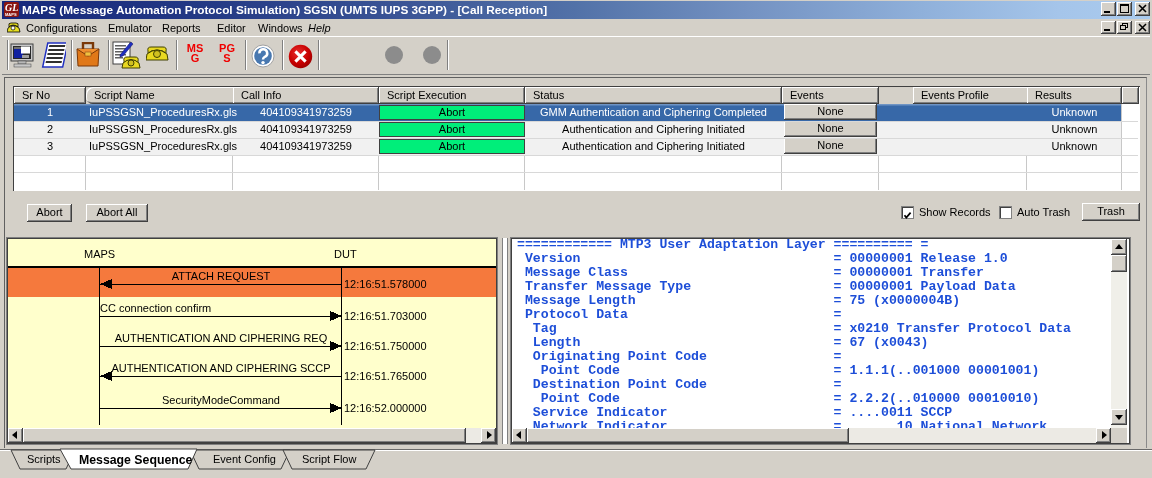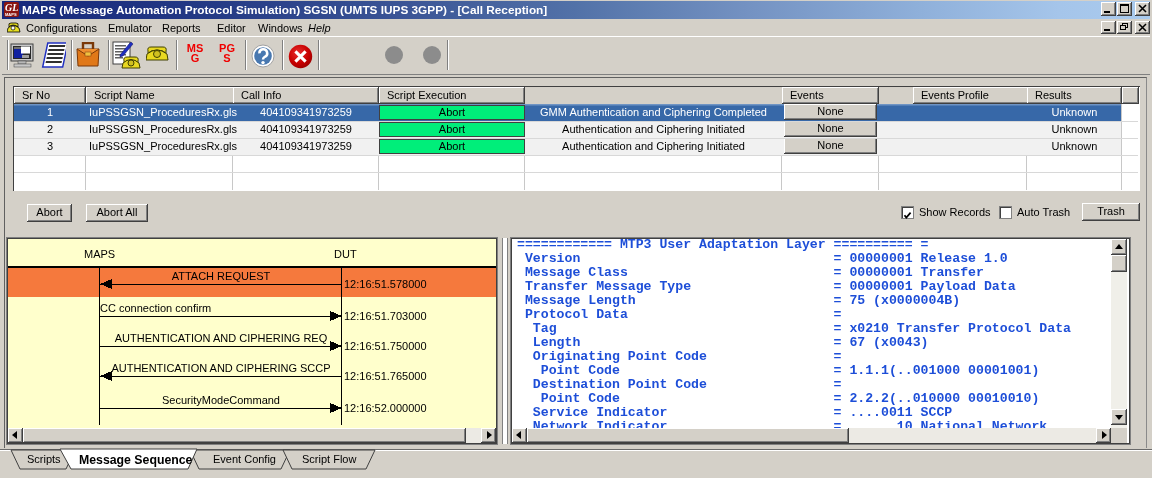--- a/index.html
+++ b/index.html
@@ -153,23 +153,24 @@
   <div class="abs" style="left:445px;top:3px;width:2px;height:30px;border-left:1px solid #808080;border-right:1px solid #fff;"></div>
 </div>
 
 <div class="abs" style="left:2px;top:74px;width:1148px;height:396px;background:#D4D0C8;border-top:1px solid #808080;"></div>
 <div class="abs" style="left:4px;top:77px;width:1143px;height:371px;border-left:1px solid #606060;border-top:1px solid #606060;border-right:1px solid #8a8a8a;"></div>
 
 <div class="abs" style="left:13px;top:86px;width:1127px;height:105px;background:#ffffff;box-shadow:inset 1px 1px 0 #404040, inset -1px -1px 0 #ffffff;">
 
   <div class="abs" style="left:1px;top:1px;width:1125px;height:17px;background:#D4D0C8;">
     <div class="hc" style="left:0px;width:72px;">Sr No</div>
-    <div class="hc" style="left:72px;width:173px;">Script Name</div>
+    <div class="hc" style="left:72px;width:173px;border-radius:7px;">Script Name</div>
     <div class="hc" style="left:219px;width:146px;">Call Info</div>
     <div class="hc" style="left:365px;width:146px;">Script Execution</div>
+    <div class="hc" style="left:511px;width:257px;">Status</div>
     <div class="hc" style="left:768px;width:97px;">Events</div>
     <div class="hc" style="left:899px;width:172px;">Events Profile</div>
     <div class="hc" style="left:1013px;width:95px;">Results</div>
     <div class="hc" style="left:1108px;width:17px;"></div>
   </div>
 
   <div class="gv" style="left:72px;"></div>
   <div class="gv" style="left:219px;"></div>
   <div class="gv" style="left:365px;"></div>
   <div class="gv" style="left:511px;"></div>

